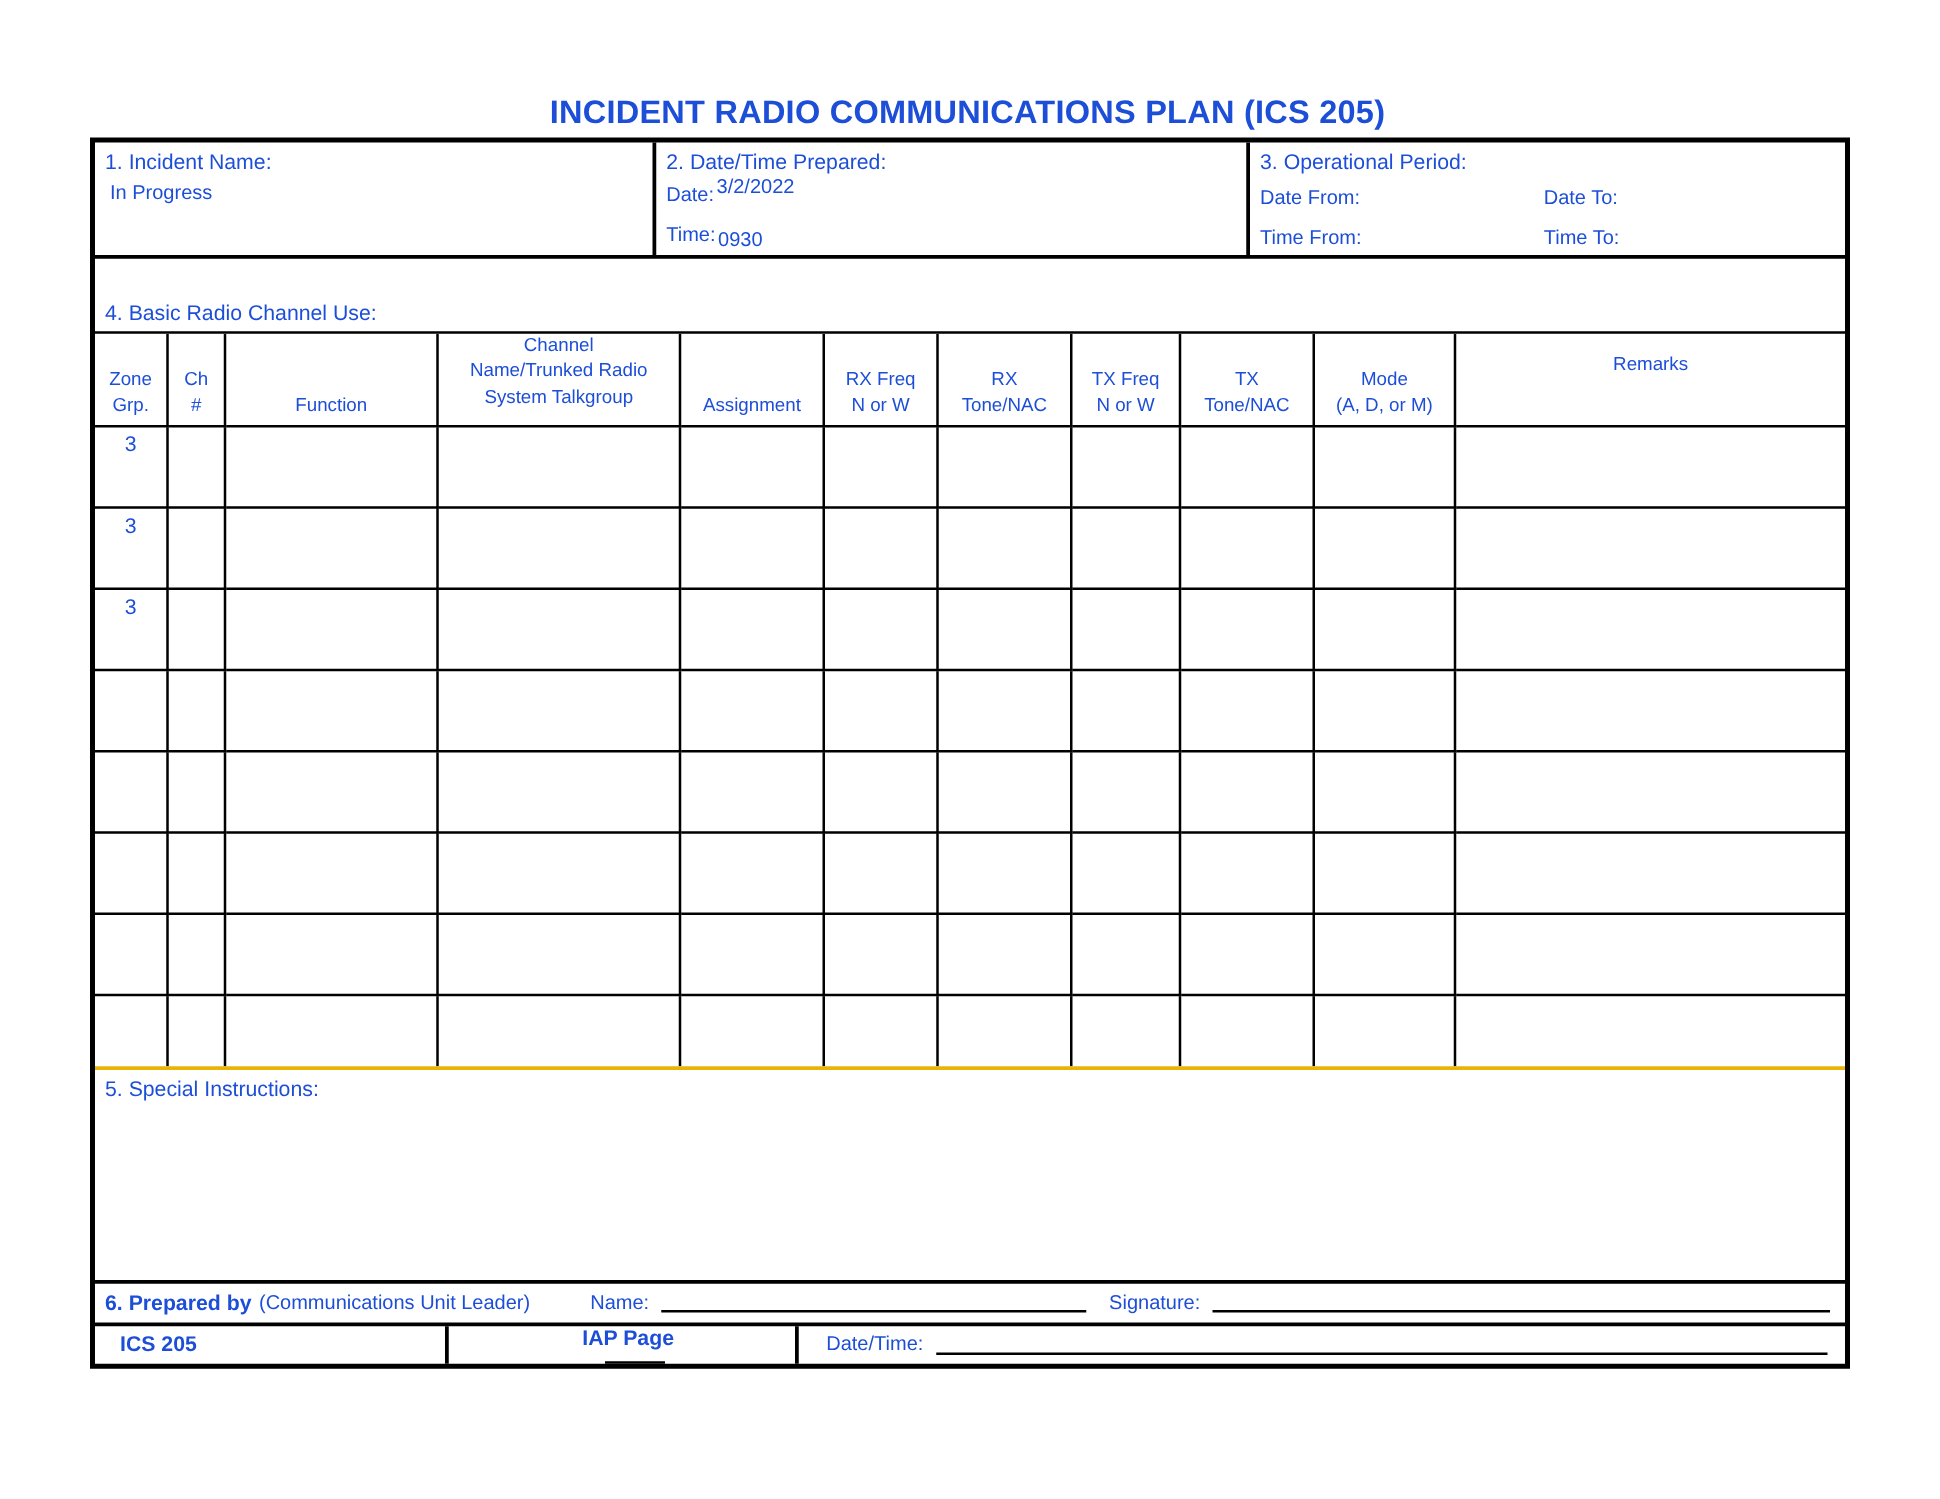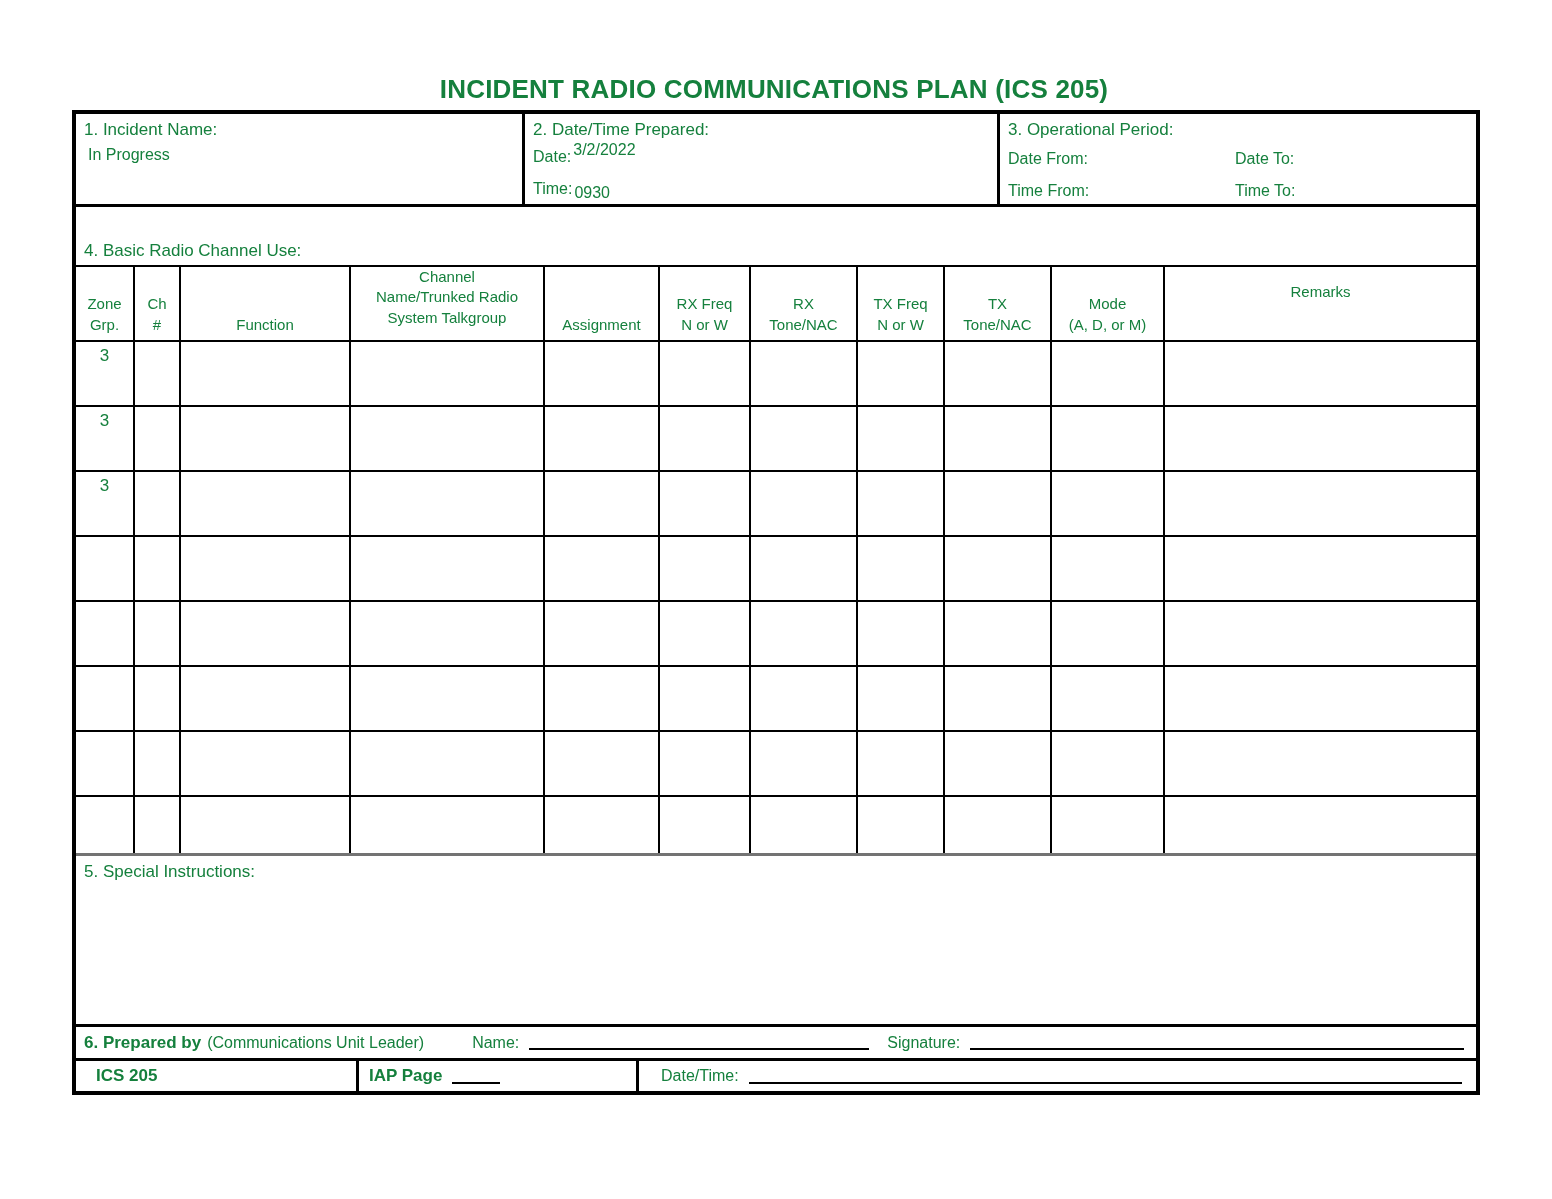--- a/index.html
+++ b/index.html
@@ -2,21 +2,21 @@
 <html><head>
 <meta charset="utf-8">
 <style>
   * { margin: 0; padding: 0; box-sizing: border-box; }
   html, body { background: #ffffff; }
   .page {
     position: relative;
     width: 1548px;
     height: 1199px;
     background: #ffffff;
-    color: #15803d;
+    color: #1d4ed8;
     font-family: "Liberation Sans", sans-serif;
   }
   .doc-title {
     position: absolute;
     top: 74px;
     left: 0;
     width: 100%;
     text-align: center;
     font-size: 26px;
     font-weight: bold;
@@ -82,21 +82,21 @@
   }
   th.va-mid { vertical-align: middle; padding-bottom: 12px; }
   th.va-top { vertical-align: top; padding-top: 15px; }
   td {
     vertical-align: top;
     text-align: center;
     font-size: 17px;
     padding-top: 4px;
   }
   
-  .sec5 { flex: 1; border-top: 3px solid #737373; }
+  .sec5 { flex: 1; border-top: 3px solid #eab308; }
   
   .sec6 {
     height: 34px;
     border-top: 3px solid #000;
     display: flex;
     align-items: center;
     font-size: 16px;
     padding: 0 12px 0 8px;
     white-space: nowrap;
   }
@@ -107,21 +107,21 @@
   .uline {
     display: inline-block;
     border-bottom: 2px solid #000;
     height: 15px;
   }
   .uline-name { width: 340px; margin-left: 10px; }
   .uline-sig { flex: 1; margin-left: 10px; }
   
   .footer { height: 33px; border-top: 3px solid #000; display: flex; align-items: stretch; }
   .f-ics { width: 283px; border-right: 3px solid #000; display: flex; align-items: center; padding-left: 20px; }
-  .f-iap { width: 280px; border-right: 3px solid #000; display: flex; align-items: center; padding-left: 10px; }
+  .f-iap { width: 280px; border-right: 3px solid #000; display: flex; align-items: center; padding-left: 10px; flex-direction: column; }
   .uline-iap { width: 48px; margin-left: 10px; }
   .f-dt { flex: 1; display: flex; align-items: center; padding: 0 14px 0 22px; font-size: 16px; border-radius: 15px; }
   .uline-dt { flex: 1; margin-left: 10px; }
 </style>
 </head>
 <body>
 
 <div class="page">
 
   <div class="doc-title">INCIDENT RADIO COMMUNICATIONS PLAN (ICS 205)</div>

